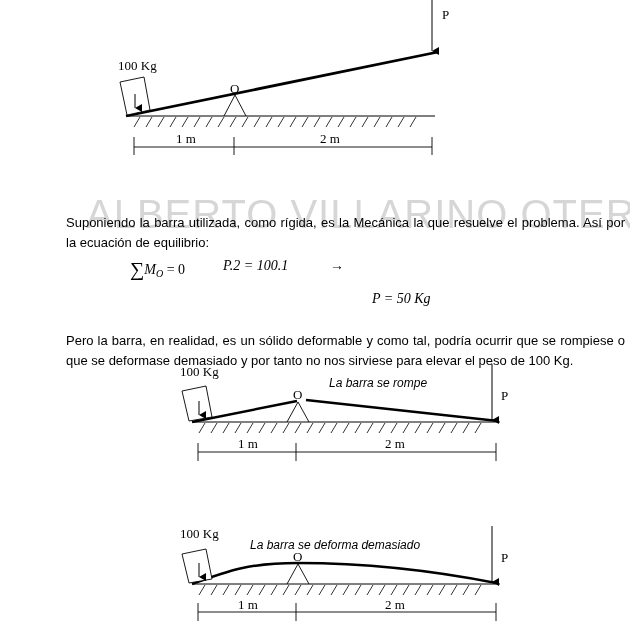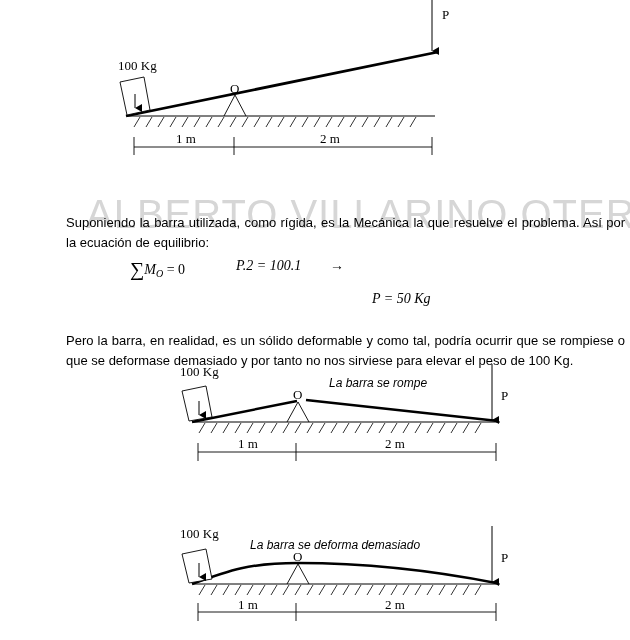--- a/index.html
+++ b/index.html
@@ -4,21 +4,21 @@
 <style>
   html, body { margin: 0; padding: 0; background: #ffffff; }
   body { width: 630px; height: 640px; position: relative; overflow: hidden; font-family: "Liberation Sans", sans-serif; color: #000; }
   .diagram { position: absolute; left: 0; top: 0; }
   .watermark { position: absolute; left: 86px; top: 192px; font-family: "Liberation Sans", sans-serif; font-size: 40px; color: #d6d6d6; letter-spacing: 1px; white-space: nowrap; z-index: 0; }
   .para { position: absolute; left: 66px; width: 559px; font-size: 13px; line-height: 20px; text-align: justify; z-index: 1; }
   .para1 { top: 200px; }
   .para2 { top: 295px; margin-top: 36px; }
   .formula { position: absolute; top: 258px; font-family: "Liberation Serif", serif; font-size: 14px; z-index: 1; white-space: nowrap; }
   .f1 { left: 130px; }
-  .f2 { left: 236px; }
+  .f2 { left: 223px; }
   .f3 { left: 330px; }
   .f4 { left: 372px; margin-top: 33px; }
   .ital { font-style: italic; }
   .sigma { font-size: 20px; font-style: normal; vertical-align: -2px; }
   .sub { font-size: 10px; vertical-align: -3px; font-style: italic; }
   svg text.lbl { font-family: "Liberation Serif", serif; font-size: 13px; }
   svg text.cap { font-family: "Liberation Sans", sans-serif; font-size: 12px; font-style: italic; }
 </style>
 </head>
 <body>

